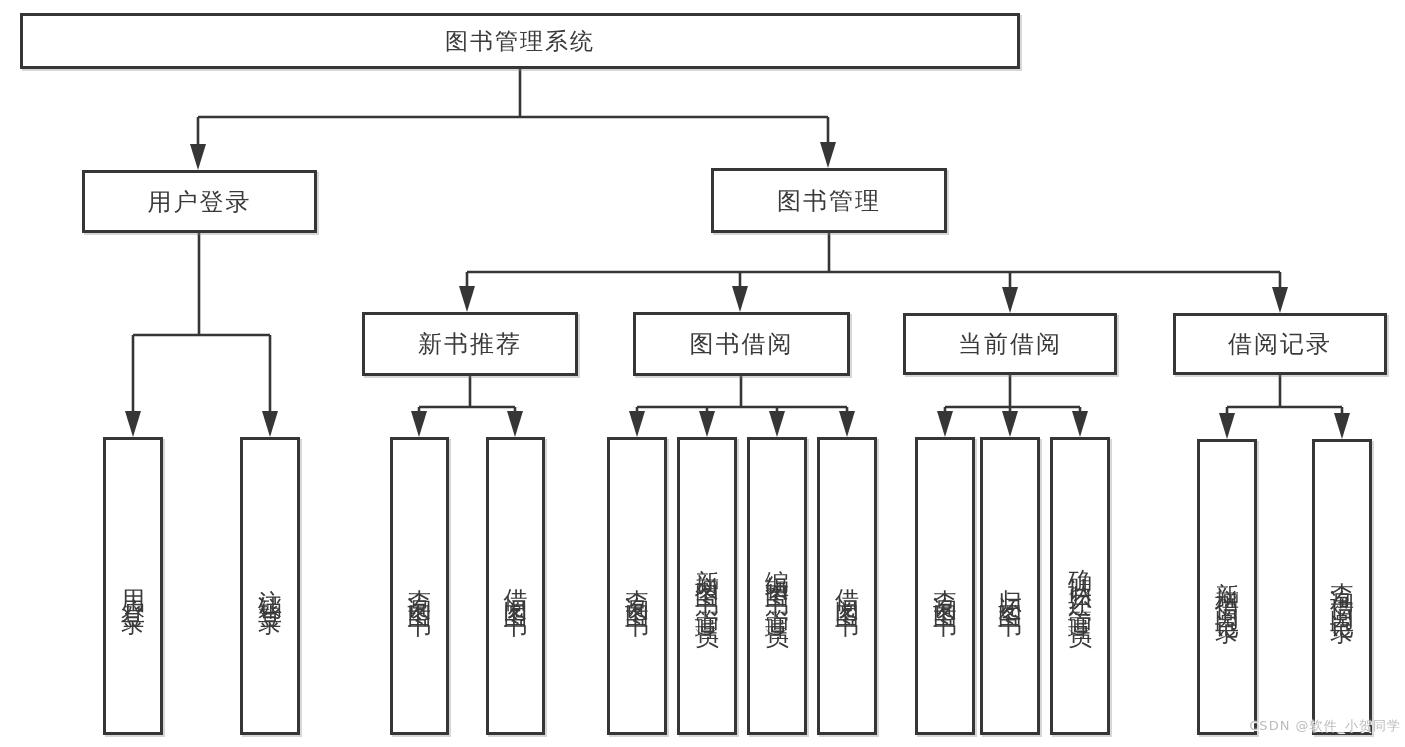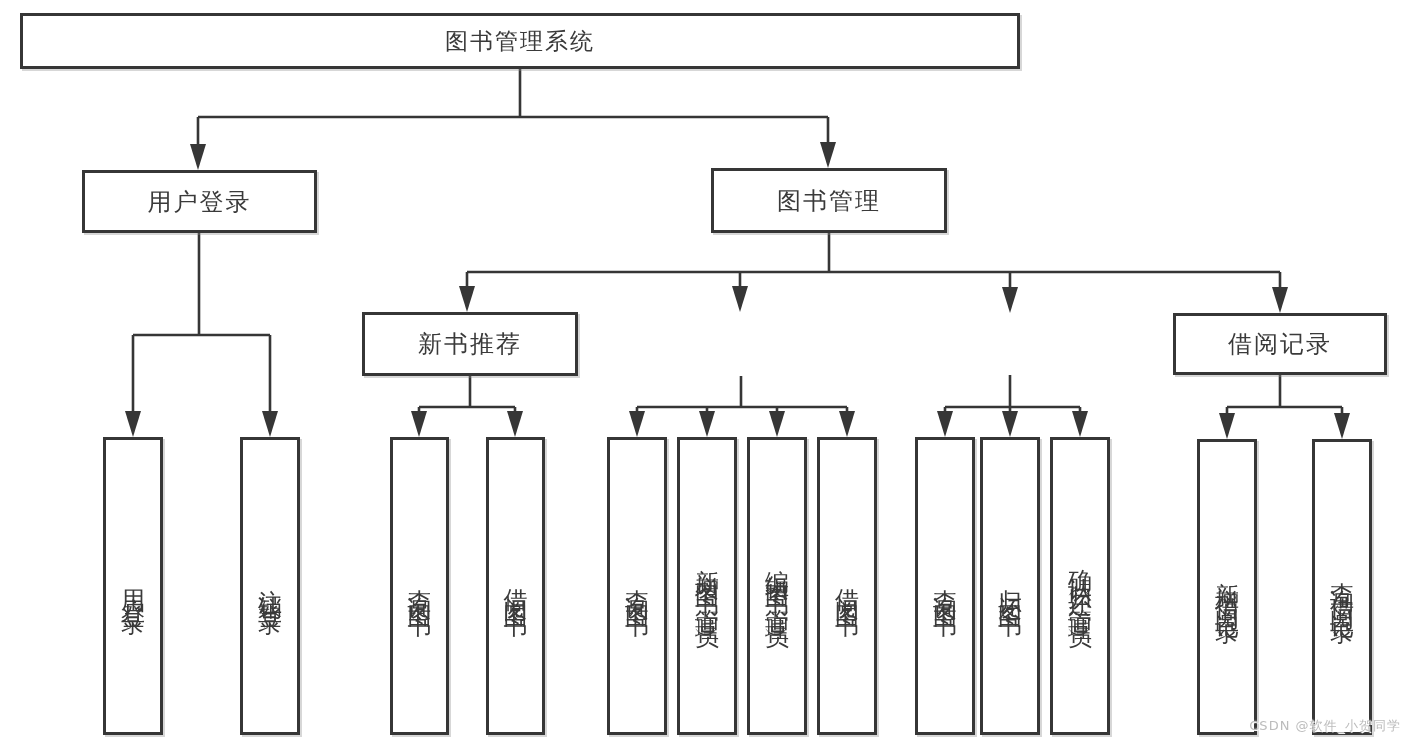--- a/index.html
+++ b/index.html
@@ -70,20 +70,26 @@
   <div class="node h" style="left:82px;top:170px;width:235px;height:63px">
     <span>用户登录</span>
   </div>
   <div class="node h" style="left:362px;top:312px;width:216px;height:64px">
     <span>新书推荐</span>
   </div>
 
   <div class="node h" style="left:711px;top:168px;width:236px;height:65px">
     <span>图书管理</span>
   </div>
+  <div class="node h" style="left:633px;top:312px;width:217px;height:64px">
+    <span>图书借阅</span>
+  </div>
+  <div class="node h" style="left:903px;top:313px;width:214px;height:62px">
+    <span>当前借阅</span>
+  </div>
   <div class="node h" style="left:1173px;top:313px;width:214px;height:62px">
     <span>借阅记录</span>
   </div>
 
   <div class="node v" style="left:103px;top:437px;width:60px;height:298px">
     <span>用户登录</span>
   </div>
   <div class="node v" style="left:240px;top:437px;width:60px;height:298px">
     <span>注销登录</span>
   </div>

